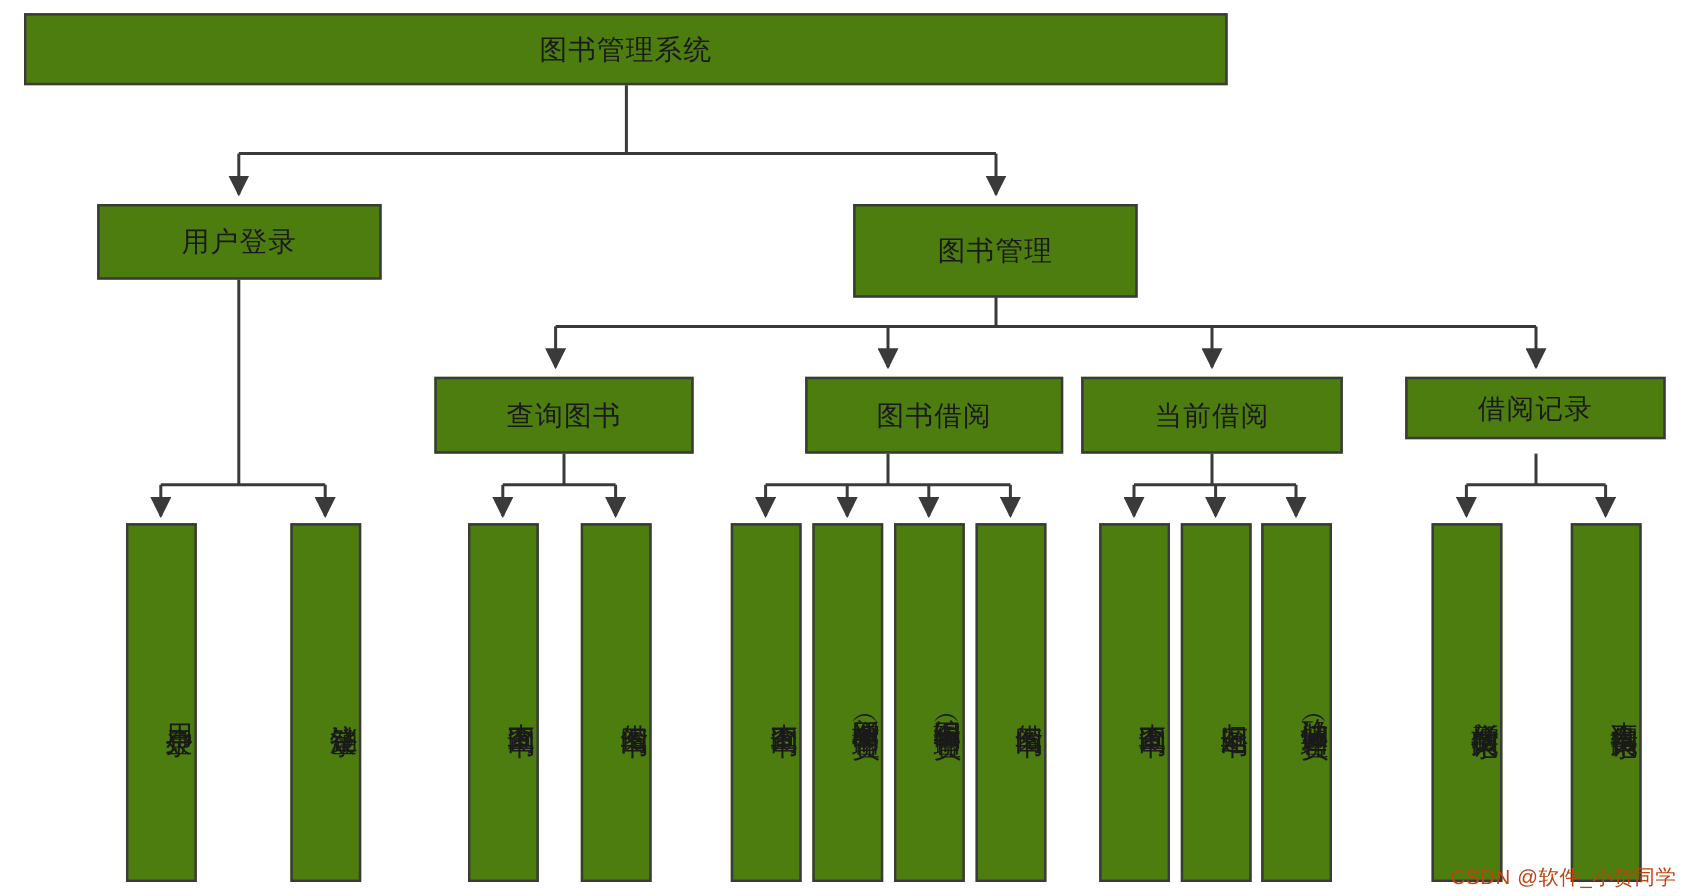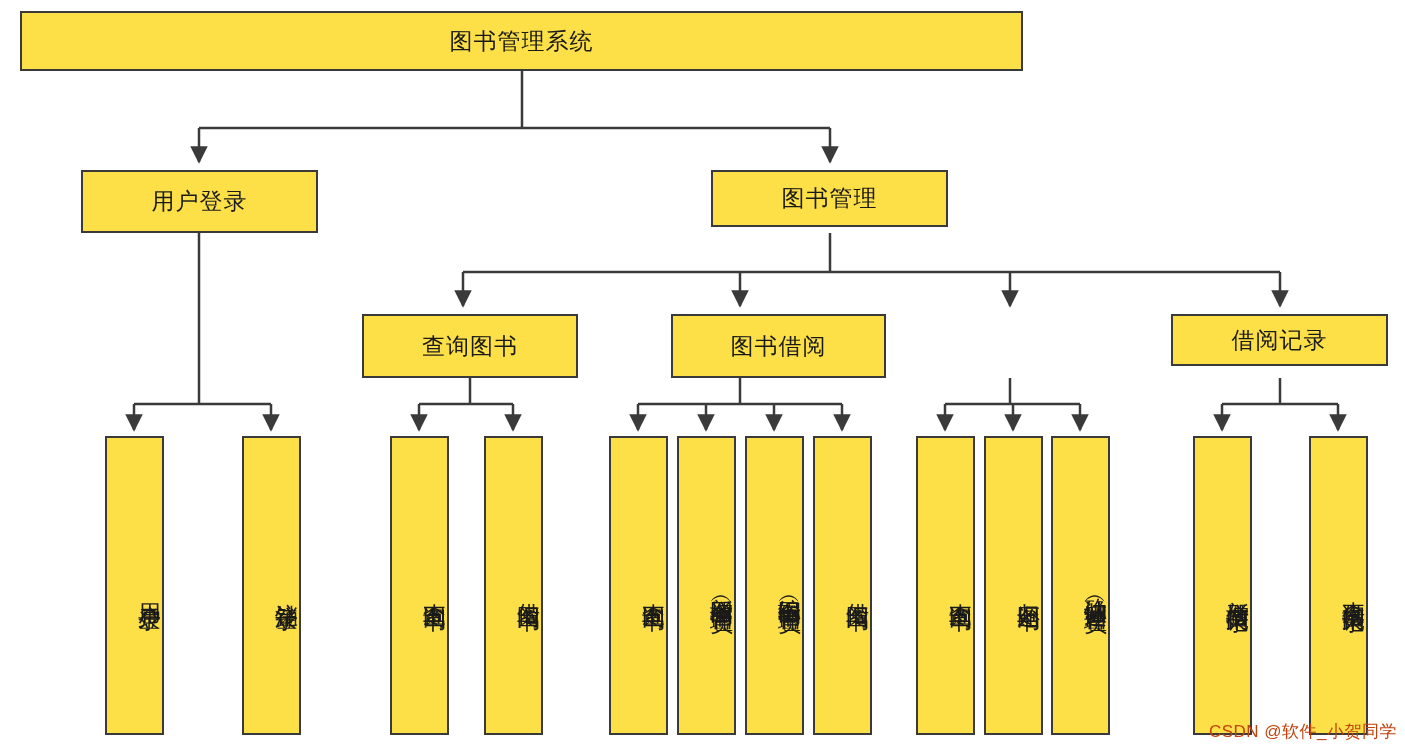--- a/index.html
+++ b/index.html
@@ -14,21 +14,21 @@
     position: relative;
     width: 1405px;
     height: 747px;
     background: #ffffff;
     overflow: hidden;
   }
   .node {
     position: absolute;
     box-sizing: border-box;
     border: 2.5px solid #3a3a3a;
-    background: #fde047;
+    background: #4d7c0f;
     display: flex;
     align-items: center;
     justify-content: center;
     color: #1a1a1a;
   }
   .node.horizontal {
     font-size: 23px;
     letter-spacing: 1px;
   }
   .node.vertical {
@@ -119,24 +119,25 @@
       <path d="M 1280 378 L 1280 404"></path>
       <path d="M 1222 404 L 1338 404"></path>
       <path d="M 1222 404 L 1222 430" marker-end="url(#arrow)"></path>
       <path d="M 1338 404 L 1338 430" marker-end="url(#arrow)"></path>
     </g>
   </svg>
 
   <div class="node horizontal node-root" style="left:20px; top:11px; width:1003px; height:60px;">图书管理系统</div>
 
   <div class="node horizontal" style="left:81px; top:170px; width:237px; height:63px;">用户登录</div>
-  <div class="node horizontal" style="left:711px; top:170px; width:237px; height:57px;">图书管理</div>
+  <div class="node horizontal" style="left:711px; top:170px; width:237px; height:78px;">图书管理</div>
 
   <div class="node horizontal" style="left:362px; top:314px; width:216px; height:64px;">查询图书</div>
   <div class="node horizontal" style="left:633px; top:314px; width:215px; height:64px;margin-left:38px;">图书借阅</div>
+  <div class="node horizontal" style="left:901px; top:314px; width:218px; height:64px;">当前借阅</div>
   <div class="node horizontal" style="left:1171px; top:314px; width:217px; height:52px;">借阅记录</div>
 
   <div class="node vertical" style="left:105px; top:436px; width:59px; height:299px;">
     <span class="vlabel">用户登录</span>
   </div>
   <div class="node vertical" style="left:242px; top:436px; width:59px; height:299px;">
     <span class="vlabel">注销登录</span>
   </div>
 
   <div class="node vertical" style="left:390px; top:436px; width:59px; height:299px;">

